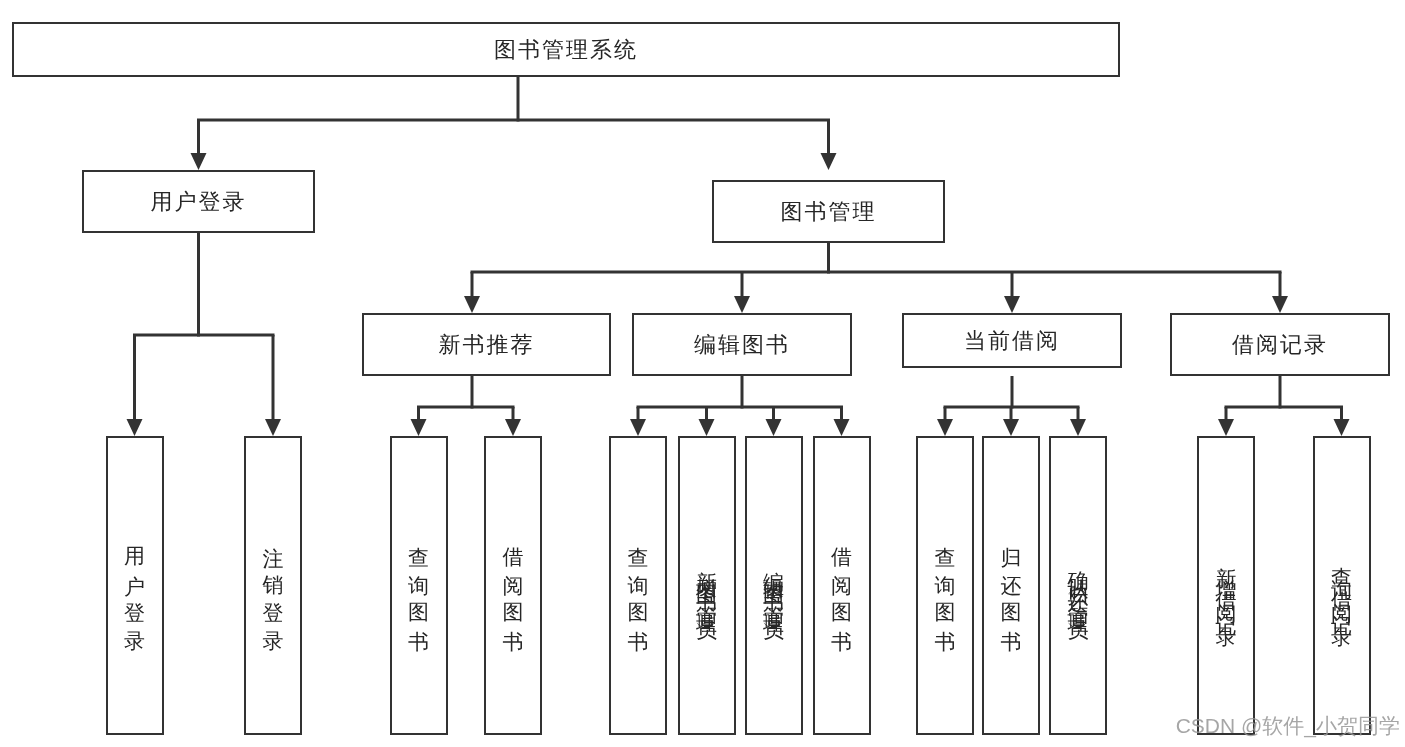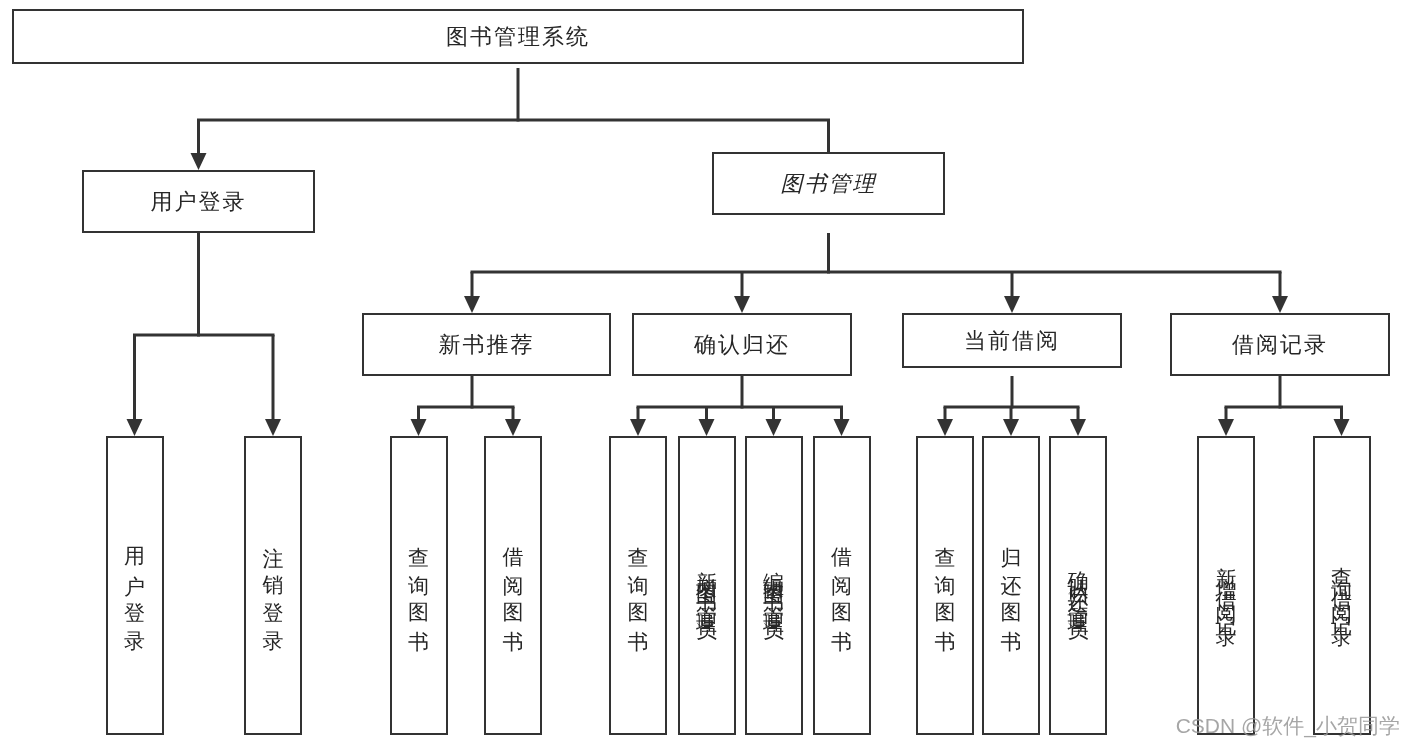--- a/index.html
+++ b/index.html
@@ -139,27 +139,27 @@
     <g>
       <line x1="1280" y1="376" x2="1280" y2="408.5"></line>
       <line x1="1224.5" y1="407" x2="1343" y2="407"></line>
       <line x1="1226" y1="407" x2="1226" y2="423"></line>
       <polygon points="1218,419 1234,419 1226,436"></polygon>
       <line x1="1341.5" y1="407" x2="1341.5" y2="423"></line>
       <polygon points="1333.5,419 1349.5,419 1341.5,436"></polygon>
     </g>
   </svg>
 
-  <div class="h-box" style="left:12px; top:9px; width:1012px; height:55px;">图书管理系统</div>
+  <div class="h-box" style="left:12px; top:22px; width:1108px; height:55px;">图书管理系统</div>
 
   <div class="h-box" style="left:82px; top:170px; width:233px; height:63px;">用户登录</div>
-  <div class="h-box" style="left:712px; top:152px; width:233px; height:63px;font-style:italic;">图书管理</div>
+  <div class="h-box" style="left:712px; top:180px; width:233px; height:63px;">图书管理</div>
 
   <div class="h-box" style="left:362px; top:313px; width:249px; height:63px;">新书推荐</div>
-  <div class="h-box" style="left:632px; top:313px; width:220px; height:63px;">确认归还</div>
+  <div class="h-box" style="left:632px; top:313px; width:220px; height:63px;">编辑图书</div>
   <div class="h-box" style="left:902px; top:313px; width:220px; height:55px;">当前借阅</div>
   <div class="h-box" style="left:1170px; top:313px; width:220px; height:63px;">借阅记录</div>
 
   <div class="v-box" style="left:105.5px;">
     <span class="ls-wide">用户登录</span>
   </div>
   <div class="v-box" style="left:244px;">
     <span class="ls-wide">注销登录</span>
   </div>
 

